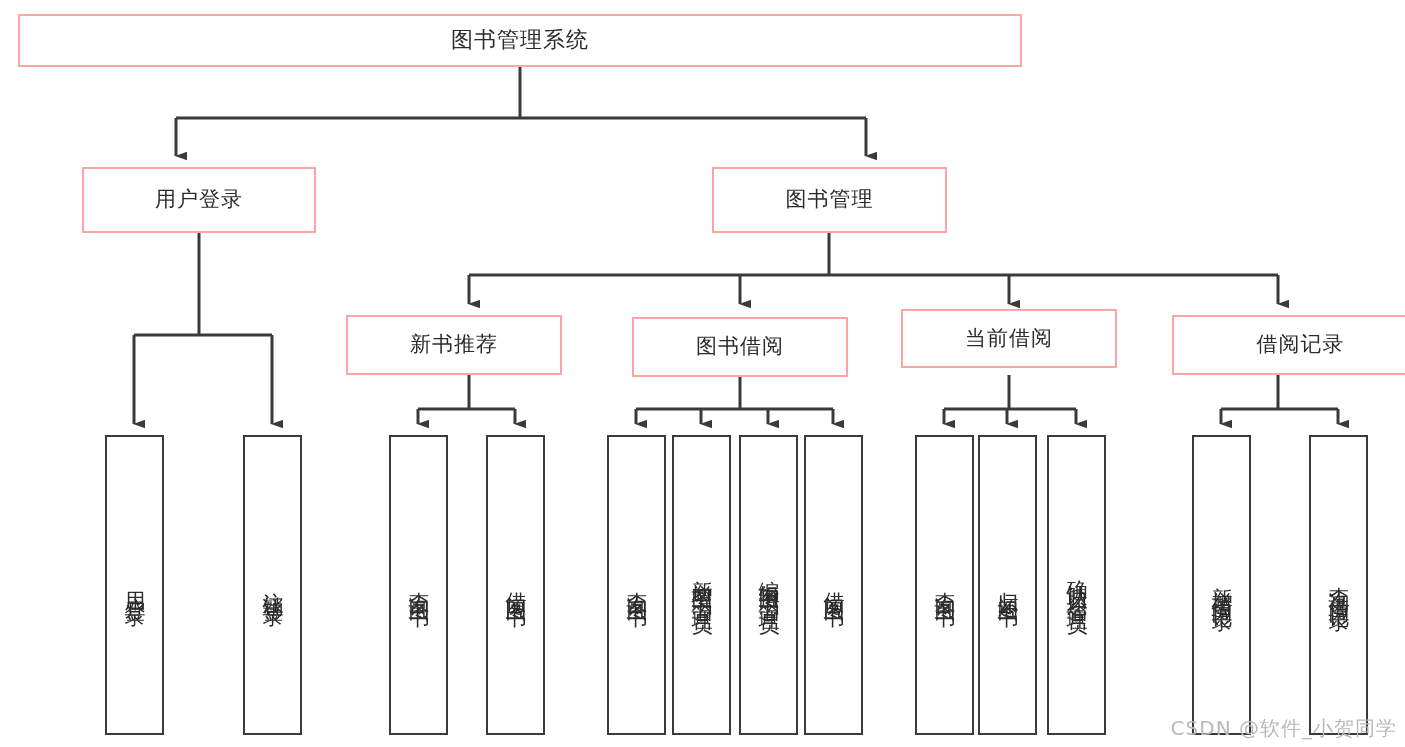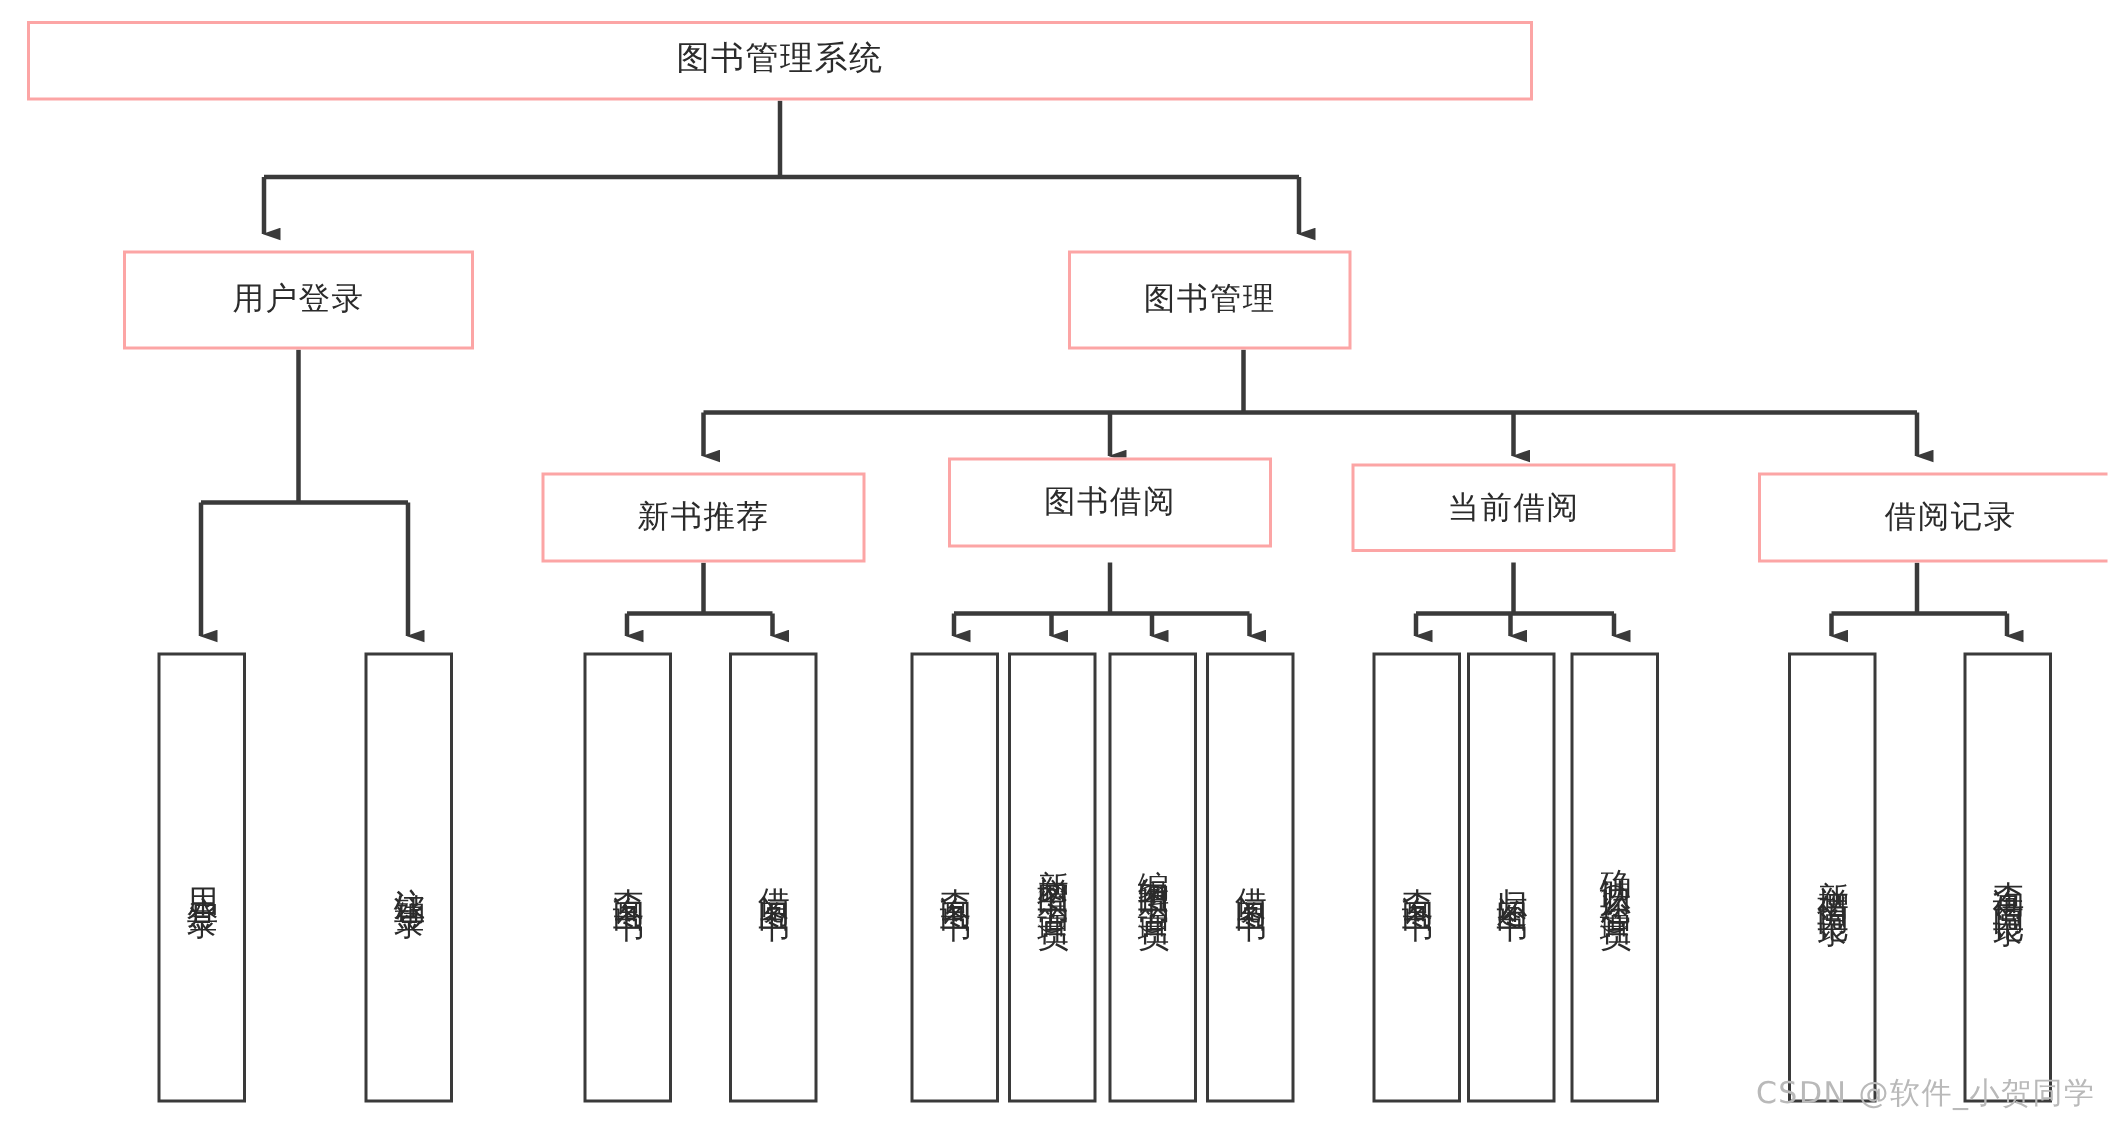--- a/index.html
+++ b/index.html
@@ -78,28 +78,28 @@
     </g>
   </svg>
 
   <div class="node root" style="left:18px;top:14px;width:1004px;height:53px;">
     <span class="lbl">图书管理系统</span>
   </div>
 
   <div class="node" style="left:82px;top:167px;width:234px;height:66px;">
     <span class="lbl">用户登录</span>
   </div>
-  <div class="node" style="left:712px;top:167px;width:189px;height:66px;">
+  <div class="node" style="left:712px;top:167px;width:235px;height:66px;">
     <span class="lbl">图书管理</span>
   </div>
 
-  <div class="node" style="left:361px;top:315px;width:216px;height:60px;">
+  <div class="node" style="left:346px;top:315px;width:216px;height:60px;">
     <span class="lbl">新书推荐</span>
   </div>
-  <div class="node" style="left:632px;top:305px;width:216px;height:60px;">
+  <div class="node" style="left:632px;top:317px;width:216px;height:60px;">
     <span class="lbl">图书借阅</span>
   </div>
   <div class="node" style="left:901px;top:309px;width:216px;height:59px;">
     <span class="lbl">当前借阅</span>
   </div>
   <div class="node" style="left:1172px;top:315px;width:257px;height:60px;font-family:Liberation Serif, serif;">
     <span class="lbl">借阅记录</span>
   </div>
 
   <div class="leaf" style="left:105px;top:435px;width:59px;height:300px;">

